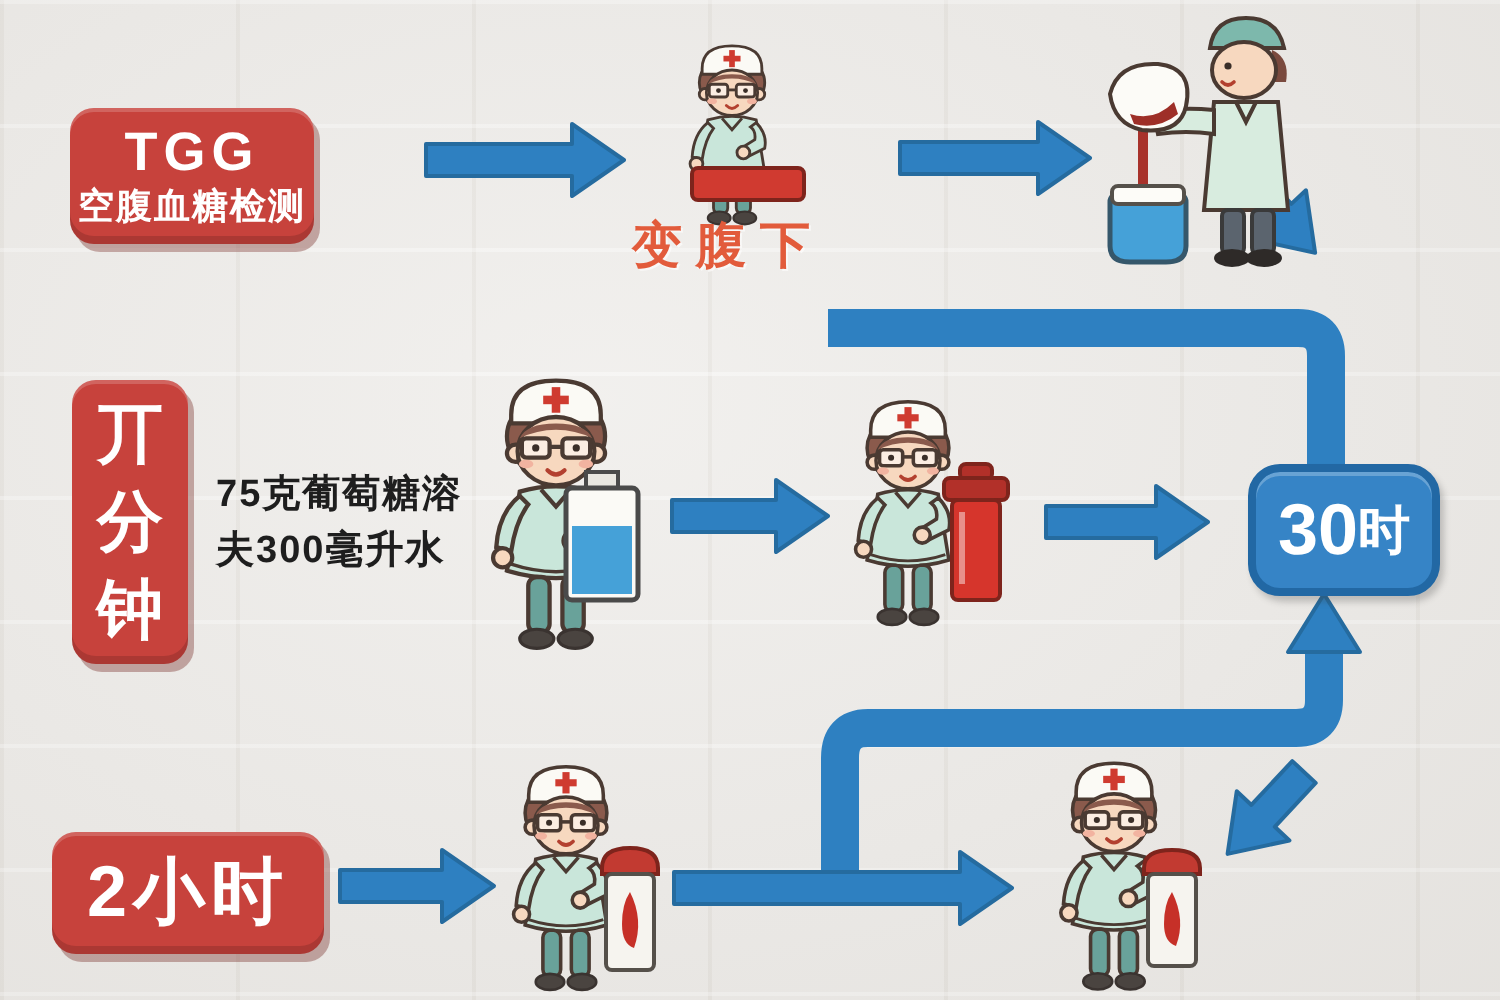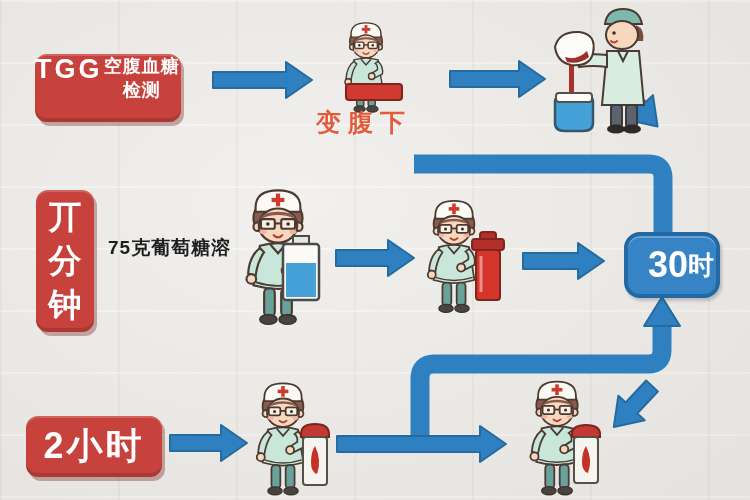--- a/index.html
+++ b/index.html
@@ -11,32 +11,31 @@
       linear-gradient(rgba(255,255,255,.38) 2px, rgba(255,255,255,0) 2px),
       linear-gradient(90deg, rgba(219,215,209,.45) 2px, rgba(255,255,255,0) 2px);
     background-size:118px 62px;
   }
   .shade{position:absolute;inset:0;background:radial-gradient(ellipse at 40% 40%, rgba(255,255,255,.25), rgba(190,186,180,.18));pointer-events:none;}
   svg.layer{position:absolute;left:0;top:0;}
   .red-badge{
     position:absolute;background:#c7423c;border-radius:12px;color:#fff;font-weight:bold;
     text-align:center;box-shadow:3px 4px 0 rgba(110,30,22,.35), inset 0 -4px 0 rgba(0,0,0,.14), inset 0 2px 0 rgba(255,255,255,.18);
   }
-  #tgg-badge{left:35px;top:54px;width:146px;height:68px;display:flex;flex-direction:row;justify-content:center;}
+  #tgg-badge{left:35px;top:54px;width:122px;height:68px;display:flex;flex-direction:column;justify-content:center;}
   #tgg-badge .l1{font-size:27px;line-height:30px;letter-spacing:3px;}
   #tgg-badge .l2{font-size:18px;line-height:24px;letter-spacing:1px;}
   #minutes-badge{left:36px;top:190px;width:58px;height:142px;display:flex;flex-direction:column;align-items:center;justify-content:center;}
   #minutes-badge span{font-size:33px;line-height:44px;}
   #two-hours-badge{left:26px;top:416px;width:136px;height:61px;font-size:36px;letter-spacing:3px;display:flex;align-items:center;justify-content:center;}
   #thirty-badge{
     position:absolute;left:624px;top:232px;width:96px;height:66px;box-sizing:border-box;
     background:#3684c6;border:4px solid #2268a4;border-radius:16px;color:#fff;font-weight:bold;
-    display:flex;align-items:center;
+    display:flex;align-items:center;justify-content:center;
     box-shadow:2px 3px 3px rgba(60,60,60,.25), inset 0 2px 0 rgba(255,255,255,.25);
-    padding-left:20px;
   }
   #thirty-badge .num{font-size:36px;}
   #thirty-badge .unit{font-size:26px;}
   #fasting-label{position:absolute;left:316px;top:106px;width:130px;text-align:left;
     color:#e25b3b;font-size:25px;font-weight:bold;letter-spacing:7px;text-shadow:1px 1px 0 rgba(255,255,255,.6);}
   #glucose-text{position:absolute;left:108px;top:234px;font-size:19px;font-weight:bold;color:#1e1e1e;line-height:28px;letter-spacing:1px;}
 </style>
 </head>
 <body>
 
@@ -166,14 +165,15 @@
 
   <div id="thirty-badge">
     <span class="num">30</span>
     <span class="unit">时</span>
   </div>
 
   <div id="fasting-label">变腹下</div>
 
   <div id="glucose-text">
     <div>75克葡萄糖溶</div>
+    <div>夫300毫升水</div>
   </div>
 </div>
 
 </body></html>

